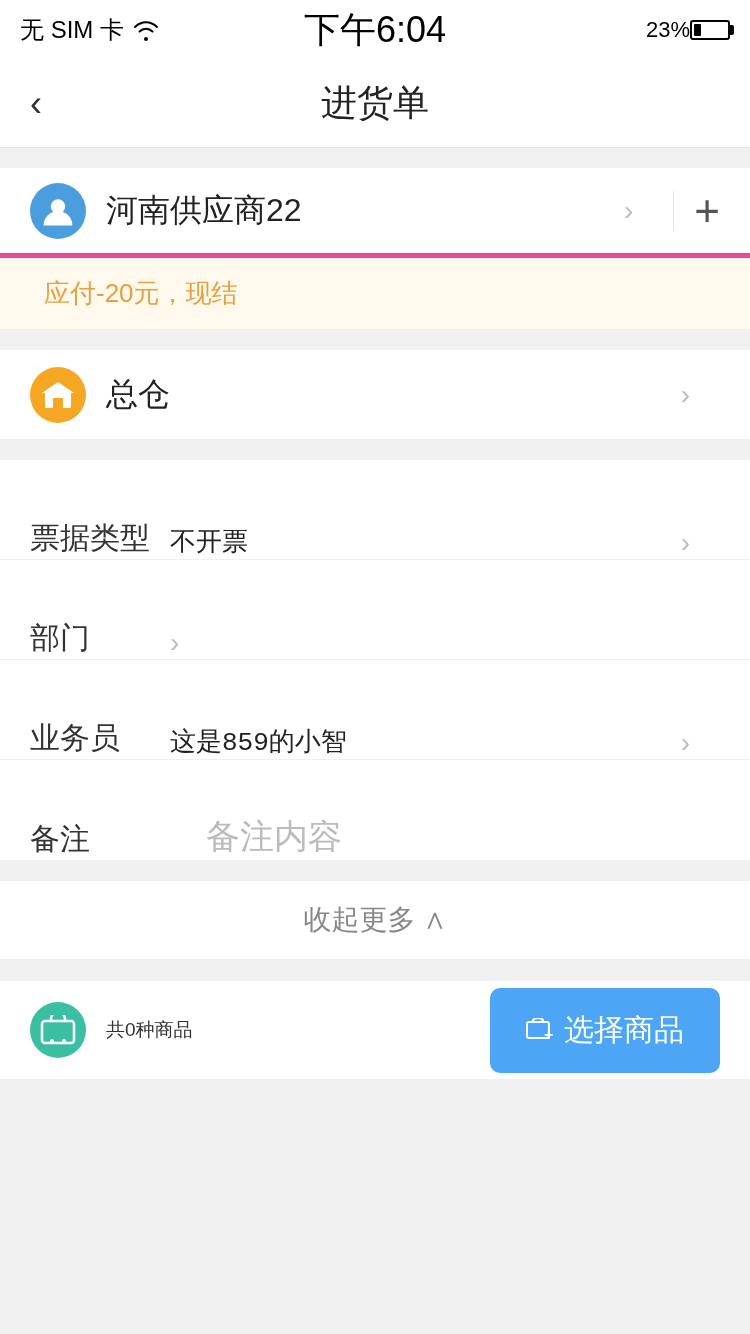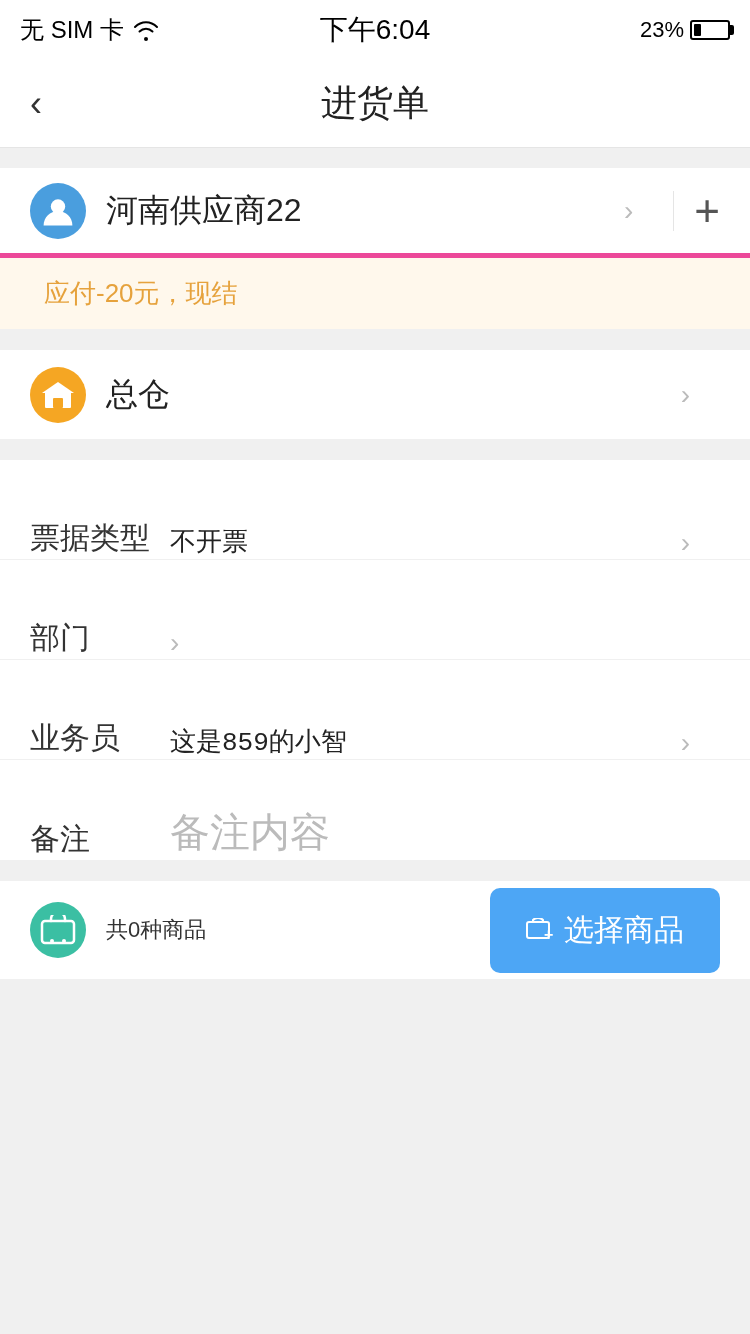--- a/index.html
+++ b/index.html
@@ -25,30 +25,29 @@
       color: #000;
     }
     .status-left {
       display: flex;
       align-items: center;
       gap: 8px;
       font-size: 24px;
       font-weight: 500;
     }
     .status-center {
-      font-size: 28px;
+      font-size: 36px;
       font-weight: 500;
       position: absolute;
       left: 50%;
       transform: translateX(-50%);
     }
     .status-right {
       display: flex;
       align-items: center;
-      gap: 6px;
       font-size: 22px;
     }
     .battery {
       width: 40px;
       height: 20px;
       border: 2px solid #000;
       border-radius: 3px;
       position: relative;
       display: inline-flex;
       align-items: center;
@@ -220,22 +219,23 @@
       flex-shrink: 0;
     }
     .form-value {
       flex: 1;
       font-size: 26px;
       color: #222;
       font-family: Liberation Mono, monospace;
     }
     .form-placeholder {
       flex: 1;
-      font-size: 40px;
+      font-size: 34px;
       color: #bbb;
+      margin-left: 36px;
     }
 
     
     .collapse-row {
       background: #fff;
       height: 80px;
       display: flex;
       align-items: center;
       justify-content: center;
       margin-top: 20px;
@@ -265,21 +265,21 @@
       background: #3bbfa3;
       border-radius: 50%;
       display: flex;
       align-items: center;
       justify-content: center;
       margin-right: 20px;
       flex-shrink: 0;
     }
     .product-count {
       flex: 1;
-      font-size: 22px;
+      font-size: 19px;
       color: #333;
     }
     .select-btn {
       background: #4da6f5;
       color: #fff;
       font-size: 30px;
       padding: 22px 36px;
       border-radius: 10px;
       display: flex;
       align-items: center;
@@ -372,20 +372,23 @@
       <span class="form-value">这是859的小智</span>
       <span class="chevron-icon">›</span>
     </div>
 
     <div class="form-row">
       <span class="form-label">备注</span>
       <span class="form-placeholder">备注内容</span>
     </div>
   </div>
 
+  <div class="collapse-row">
+    <span class="collapse-text">收起更多 ∧</span>
+  </div>
 
   <div class="bottom-bar">
     <div class="product-icon">
       <svg width="36" height="30" viewBox="0 0 36 30">
         <rect x="2" y="6" width="32" height="22" rx="3" fill="none" stroke="#fff" stroke-width="2.5"></rect>
         <path d="M11 6V4a7 7 0 0 1 14 0v2" stroke="#fff" stroke-width="2.5" fill="none" stroke-linecap="round"></path>
         <circle cx="12" cy="26" r="2" fill="#fff"></circle>
         <circle cx="24" cy="26" r="2" fill="#fff"></circle>
       </svg>
     </div>

